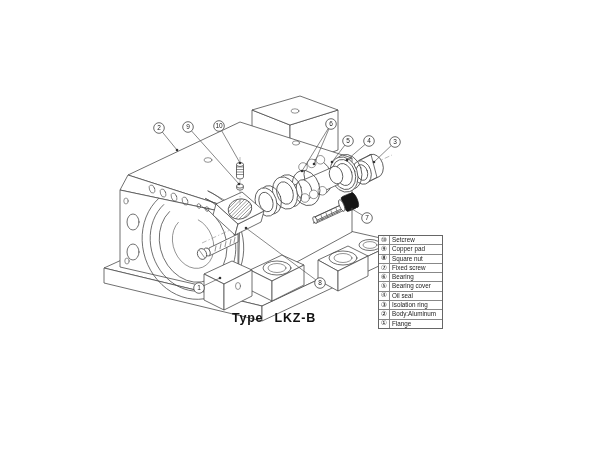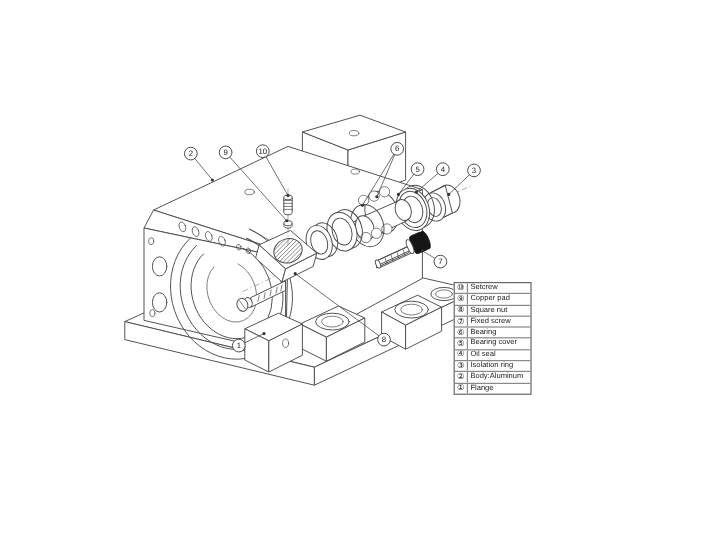--- a/index.html
+++ b/index.html
@@ -319,13 +319,14 @@
       <div class="prow">
         <span class="pnum">②</span>
         <span class="plabel">Body:Aluminum</span>
       </div>
       <div class="prow">
         <span class="pnum">①</span>
         <span class="plabel">Flange</span>
       </div>
     </div>
 
+  <div class="diagram-title">Type LKZ-B</div>
 </div>
 
 </body></html>

